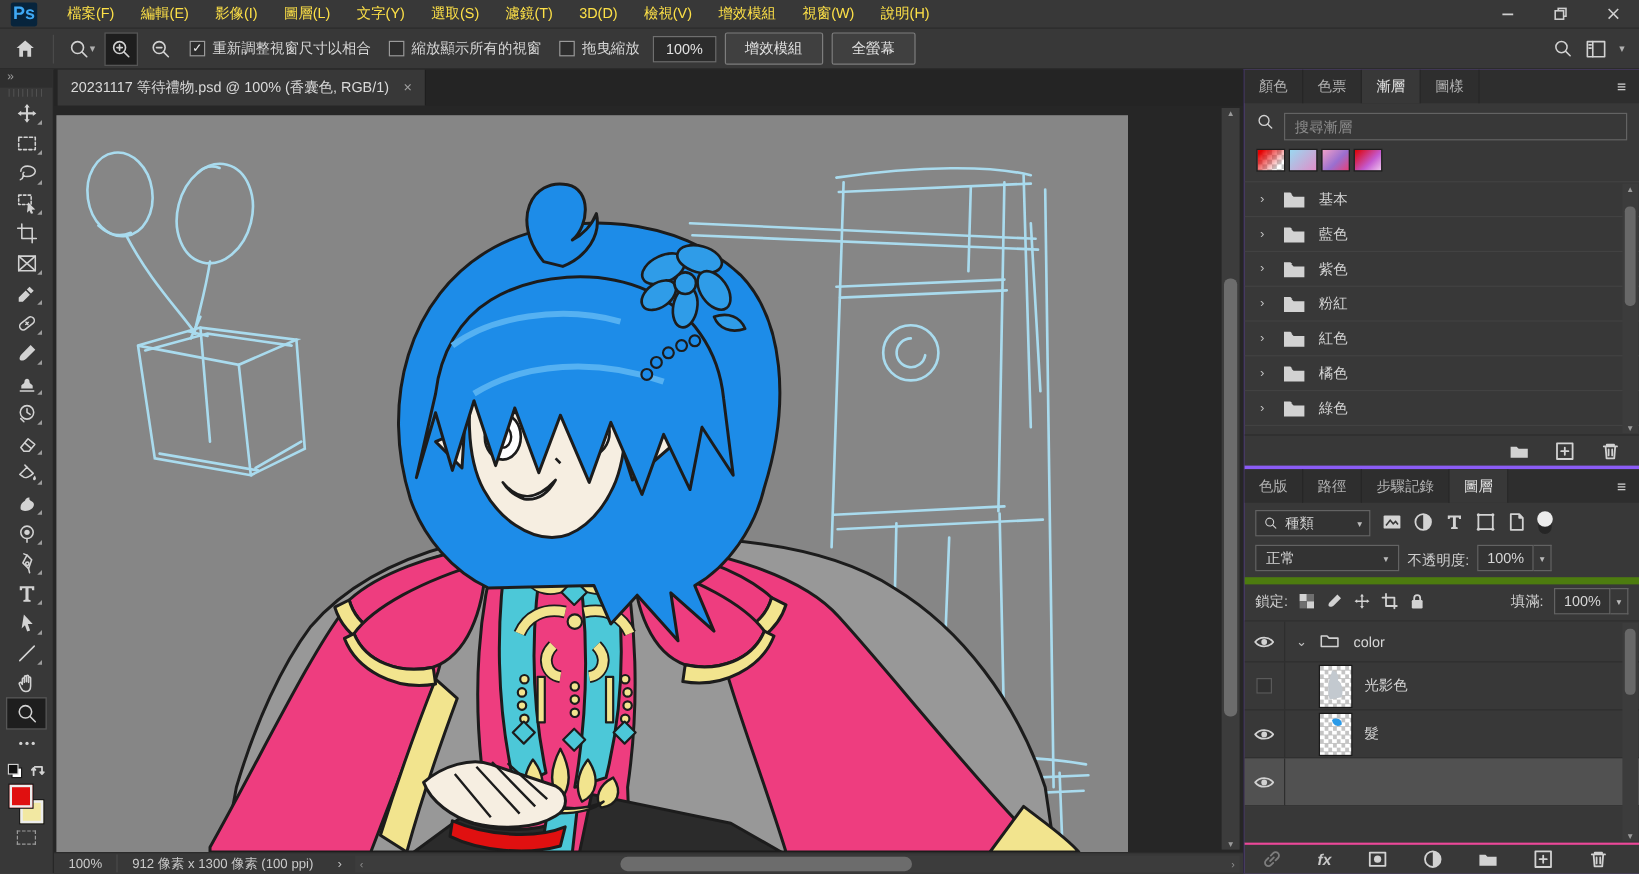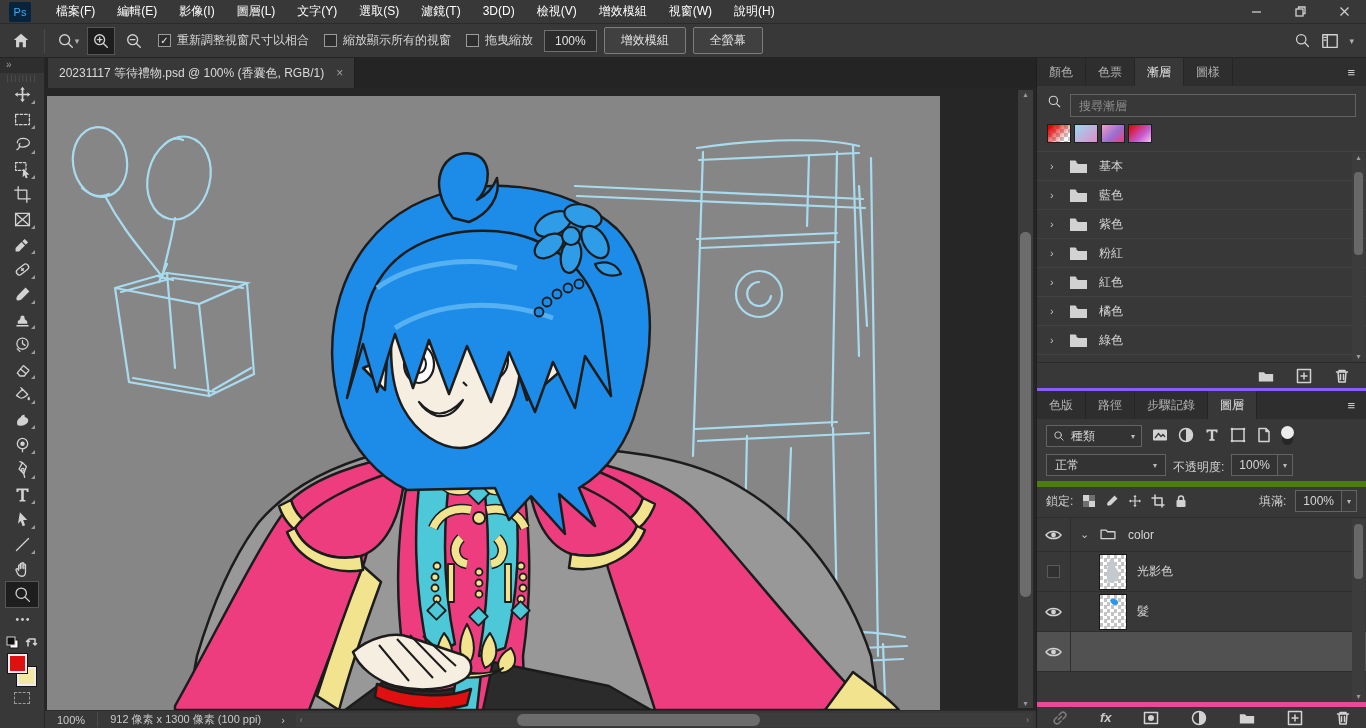--- a/index.html
+++ b/index.html
@@ -7,22 +7,22 @@
     --sketch-blue:#a9dbee; --hair-blue:#1d8ce8; --hair-light:#55b1f2; --robe-pink:#ee3d7f;
     --stole-cyan:#4cc8d8; --gold:#f2e48e; --skin:#f6eee1; --fg-red:#e01010; --bg-yellow:#f2e8a2;
     --outline:#1c1c1c;
   }
   *{box-sizing:border-box}
   body{margin:0;background:#111;font-family:"Liberation Sans","DejaVu Sans",sans-serif;font-size:12px;color:#d6d6d6}
   .app{width:1366px;height:728px;display:flex;flex-direction:column;overflow:hidden;background:var(--panel)}
 
   
   .menubar{height:24px;display:flex;align-items:center;background:#383838;border-bottom:1px solid #2a2a2a;flex:0 0 auto}
-  .ps-logo{width:22px;height:20px;margin:0 14px 0 9px;background:#07243c;color:#3fa9f5;font-weight:normal;font-size:11px;display:flex;align-items:center;justify-content:center;border-radius:2px}
-  .menu-item{padding:0 11px;line-height:23px;color:#ffffff;white-space:nowrap}
+  .ps-logo{width:22px;height:20px;margin:0 14px 0 9px;background:#07243c;color:#3fa9f5;font-weight:bold;font-size:15px;display:flex;align-items:center;justify-content:center;border-radius:2px}
+  .menu-item{padding:0 11px;line-height:23px;color:#fde047;white-space:nowrap}
   .win-controls{margin-left:auto;display:flex;height:24px}
   .win-btn{width:44px;display:flex;align-items:center;justify-content:center}
   .win-btn svg{width:11px;height:11px;stroke:#cfcfcf;stroke-width:1.3;fill:none}
 
   
   .optionsbar{height:34px;display:flex;align-items:center;background:#383838;border-bottom:1px solid #242424;padding:0 8px;gap:7px;flex:0 0 auto}
   .ob-ic{width:26px;height:26px;display:flex;align-items:center;justify-content:center}
   .ob-ic svg{width:18px;height:18px}
   .ob-ic.active{background:#1e1e1e;outline:1px solid #555}
   .divider{width:1px;height:24px;background:#4a4a4a;margin:0 3px}
@@ -122,21 +122,21 @@
   .layer-main{flex:1;display:flex;align-items:center;gap:11px;padding-left:9px}
   .thumb{width:26px;height:34px;position:relative;background:repeating-conic-gradient(#fff 0 25%,#c4c4c4 0 50%) 0 0/7px 7px;box-shadow:0 0 0 1px #1a1a1a;flex:0 0 auto}
   .thumb svg{position:absolute;inset:0;width:100%;height:100%}
   .indent{margin-left:20px}
   .brk span{position:absolute;width:7px;height:7px;border:2px solid #fff}
   .brk .tl{top:-4px;left:-5px;border-right:none;border-bottom:none}
   .brk .tr{top:-4px;right:-5px;border-left:none;border-bottom:none}
   .brk .bl{bottom:-4px;left:-5px;border-right:none;border-top:none}
   .brk .br{bottom:-4px;right:-5px;border-left:none;border-top:none}
   .grpico svg{width:18px;height:13px}
-  .lfoot{height:26px;border-top:5px solid #ec4899;display:flex;align-items:center;justify-content:space-between;gap:19px;padding:0 15px;flex:0 0 auto}
+  .lfoot{height:26px;border-top:2px solid #ec4899;display:flex;align-items:center;justify-content:flex-start;gap:30px;padding:0 15px;flex:0 0 auto}
   .fx{font-style:italic;font-weight:bold;color:#c8c8c8;font-size:13px;line-height:1}
   .dim{opacity:.45}
 </style>
 </head>
 <body>
 
 <div class="app">
 
   <header class="menubar">
     <div class="ps-logo">Ps</div>

